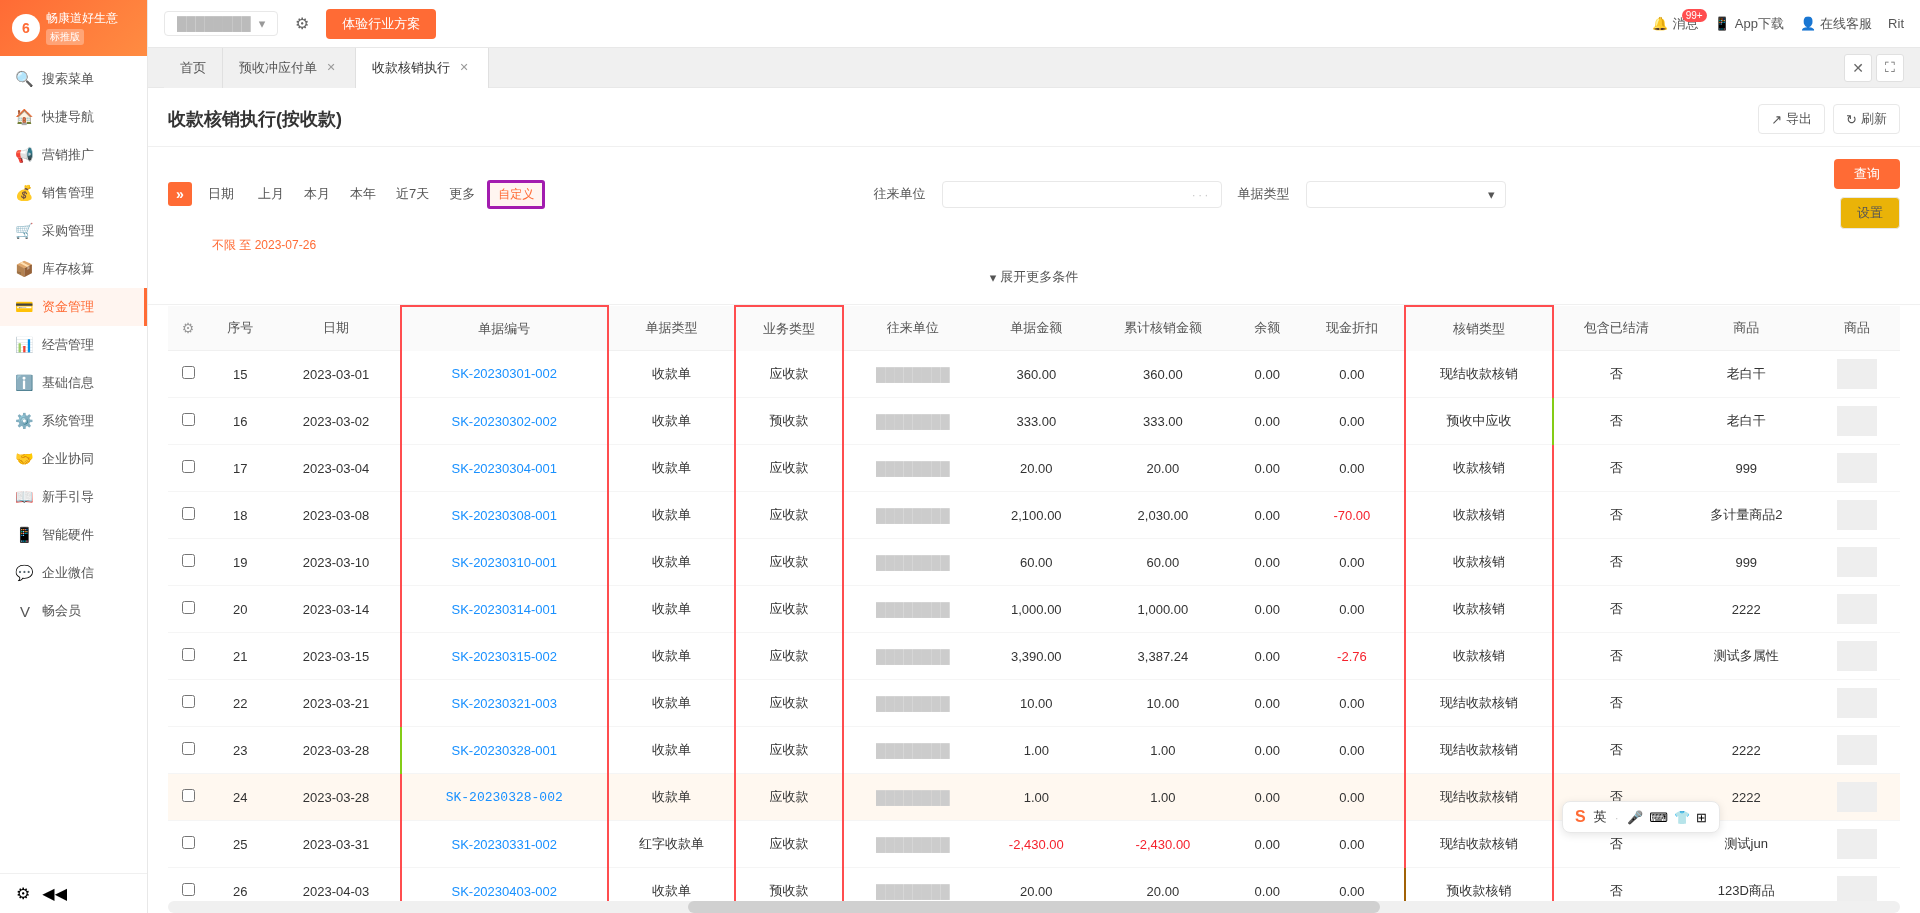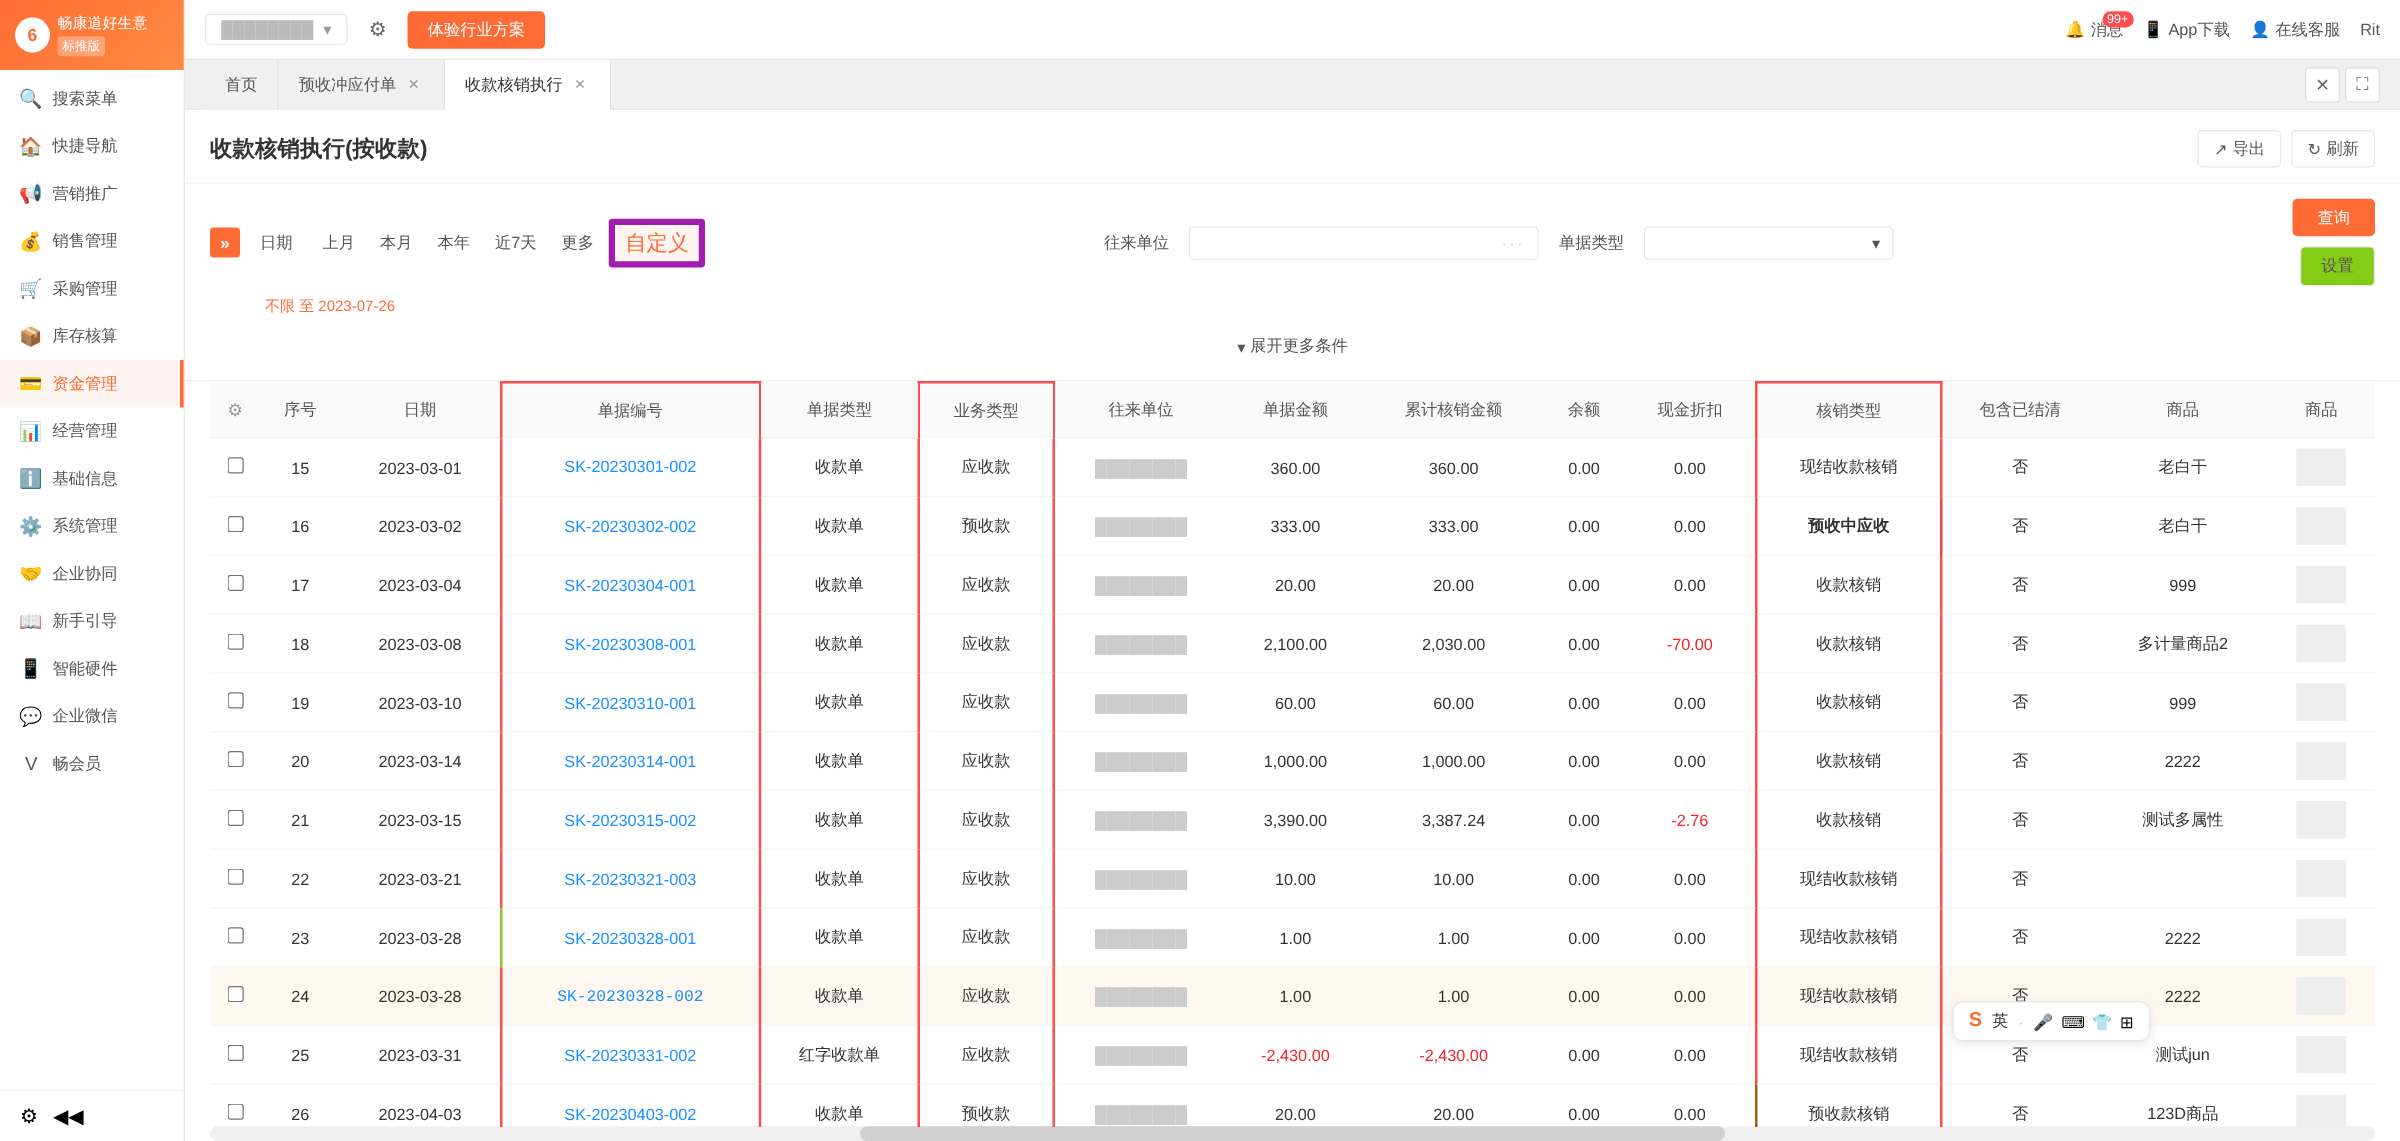--- a/index.html
+++ b/index.html
@@ -50,27 +50,27 @@
     .btn-export { display: flex; align-items: center; gap: 4px; padding: 5px 12px; border: 1px solid #e8e8e8; border-radius: 4px; cursor: pointer; color: #555; font-size: 13px; background: #fff; }
     .btn-refresh { display: flex; align-items: center; gap: 4px; padding: 5px 12px; border: 1px solid #e8e8e8; border-radius: 4px; cursor: pointer; color: #555; font-size: 13px; background: #fff; }
 
     
     .filter-area { padding: 12px 20px; background: #fff; border-bottom: 1px solid #f0f0f0; }
     .filter-row { display: flex; align-items: center; gap: 16px; margin-bottom: 8px; }
     .filter-toggle { width: 24px; height: 24px; background: #ff6b35; color: #fff; display: flex; align-items: center; justify-content: center; border-radius: 3px; cursor: pointer; font-size: 14px; font-weight: bold; }
     .filter-label { color: #555; font-size: 13px; white-space: nowrap; }
     .filter-date-btns { display: flex; gap: 4px; }
     .filter-date-btn { padding: 3px 8px; border: none; background: none; cursor: pointer; color: #555; font-size: 13px; }
-    .filter-date-custom { padding: 3px 8px; background: #fff5f0; color: #ff6b35; border: 5px solid #a21caf; border-radius: 3px; cursor: pointer; font-size: 17px; }
+    .filter-date-custom { padding: 3px 8px; background: #fff5f0; color: #ff6b35; border: 3px solid #a21caf; border-radius: 3px; cursor: pointer; font-size: 12px; }
     .filter-date-range { color: #ff6b35; font-size: 12px; margin-left: 4px; }
     .filter-input { border: 1px solid #e8e8e8; border-radius: 4px; padding: 5px 10px; font-size: 13px; color: #999; flex: 1; max-width: 280px; cursor: pointer; display: flex; align-items: center; justify-content: space-between; }
     .filter-dots { color: #ccc; letter-spacing: 2px; }
     .filter-type-select { border: 1px solid #e8e8e8; border-radius: 4px; padding: 5px 10px; font-size: 13px; color: #555; min-width: 180px; display: flex; align-items: center; justify-content: space-between; cursor: pointer; }
     .btn-query { background: #ff6b35; color: #fff; border: none; padding: 6px 20px; border-radius: 4px; cursor: pointer; font-size: 13px; }
-    .btn-setting { background: #84cc16; color: #555; border: 1px solid #e8e8e8; padding: 6px 16px; border-radius: 4px; cursor: pointer; font-size: 13px; margin-top: 4px; }
+    .btn-setting { background: #eab308; color: #555; border: 1px solid #e8e8e8; padding: 6px 16px; border-radius: 4px; cursor: pointer; font-size: 13px; margin-top: 4px; }
     .filter-expand { display: flex; align-items: center; justify-content: center; gap: 4px; padding: 6px; cursor: pointer; color: #555; font-size: 13px; }
 
     
     .table-container { flex: 1; overflow: auto; padding: 0 20px; }
     table { width: 100%; border-collapse: collapse; font-size: 13px; }
     thead tr { background: #fafafa; }
     th { padding: 10px 8px; text-align: center; color: #555; font-weight: 500; border-bottom: 1px solid #f0f0f0; white-space: nowrap; position: sticky; top: 0; background: #fafafa; z-index: 1; }
     td { padding: 8px 8px; text-align: center; color: #333; border-bottom: 1px solid #f5f5f5; white-space: nowrap; }
     tr.highlighted td { background: #fff8f0; }
     .link-text { color: #1890ff; cursor: pointer; text-decoration: none; }
@@ -317,21 +317,21 @@
       <td>16</td>
       <td>2023-03-02</td>
       <td style="border-left:2px solid #ff4d4f;border-right:2px solid #ff4d4f;"><a class="link-text">SK-20230302-002</a></td>
       <td>收款单</td>
       <td style="border-left:2px solid #ff4d4f;border-right:2px solid #ff4d4f;">预收款</td>
       <td style="color:#ccc;">████████</td>
       <td class="">333.00</td>
       <td class="">333.00</td>
       <td>0.00</td>
       <td class="">0.00</td>
-      <td style="border-left:2px solid #ff4d4f;border-right:2px solid #ef4444;font-weight:bold;">预收中应收</td>
+      <td style="border-left:2px solid #ff4d4f;border-right:2px solid #84cc16;">预收中应收</td>
       <td>否</td>
       <td>老白干</td>
       <td><div style="width:40px;height:30px;background:#eee;display:inline-block;vertical-align:middle;"></div></td>
     </tr>
             <tr>
       <td><input type="checkbox" style=""></td>
       <td>17</td>
       <td>2023-03-04</td>
       <td style="border-left:2px solid #ff4d4f;border-right:2px solid #ff4d4f;"><a class="link-text">SK-20230304-001</a></td>
       <td>收款单</td>

